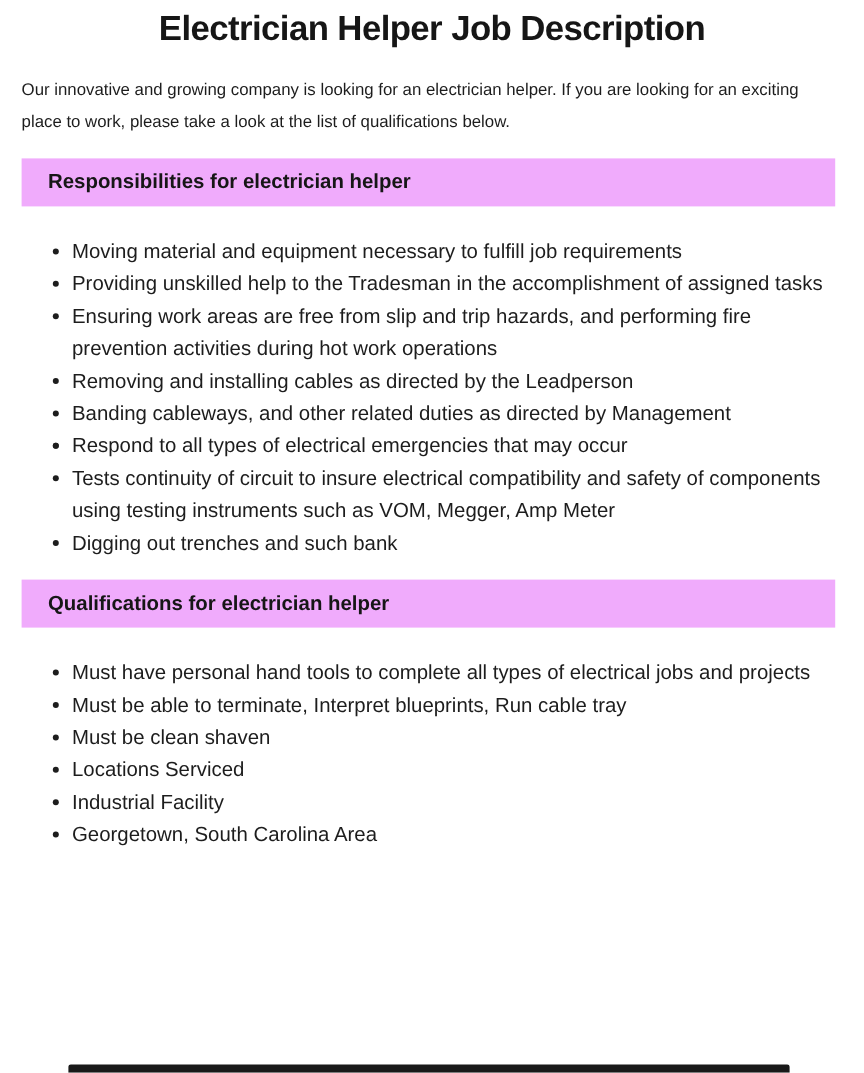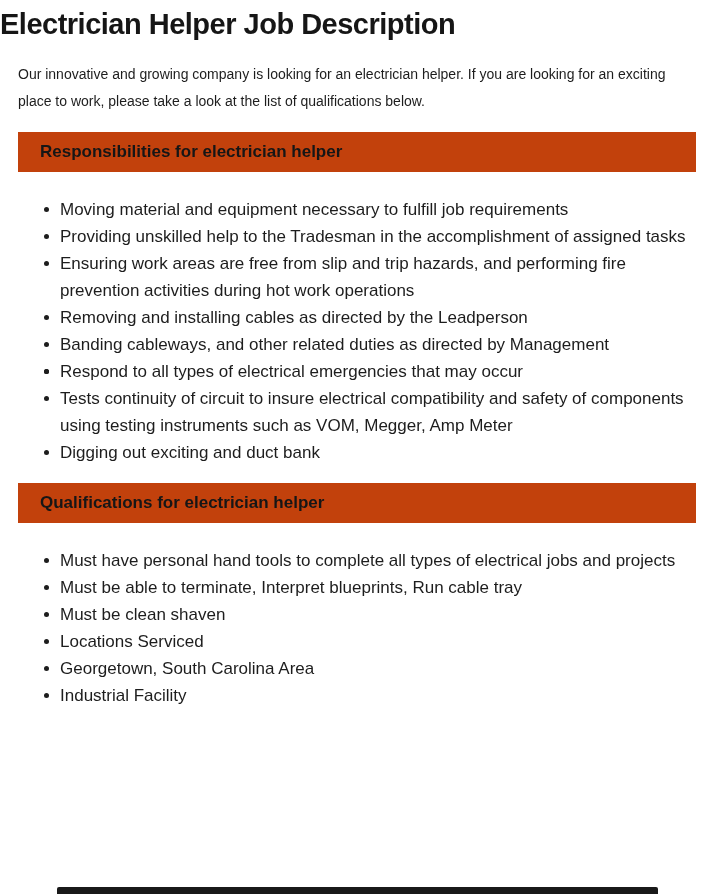--- a/index.html
+++ b/index.html
@@ -16,32 +16,32 @@
   }
   .page {
     position: relative;
     width: 720px;
     height: 894px;
   }
   .title {
     font-size: 29px;
     font-weight: 800;
     letter-spacing: -0.5px;
-    text-align: left;
+    text-align: center;
     margin: 0;
     padding-top: 8px;
     color: #161616;
   }
   .intro {
     font-size: 14px;
     line-height: 27px;
     margin: 20px 24px 0 18px;
   }
   .section-bar {
-    background: #c2410c;
+    background: #f0abfc;
     margin: 17px 24px 0 18px;
     padding: 10px 10px 10px 22px;
     font-size: 17px;
     font-weight: bold;
     line-height: 20px;
     color: #161616;
   }
   ul.bullet-list {
     list-style: none;
     margin: 24px 25px 0 0;
@@ -84,29 +84,29 @@
 
   <ul class="bullet-list">
     <li><span class="dot"></span><span>Moving material and equipment necessary to fulfill job requirements</span></li>
     <li><span class="dot"></span><span>Providing unskilled help to the Tradesman in the accomplishment of assigned tasks</span></li>
     <li><span class="dot"></span><span>Ensuring work areas are free from slip and trip hazards, and performing fire prevention activities during hot work operations</span></li>
     <li><span class="dot"></span><span>Removing and installing cables as directed by the Leadperson</span></li>
     <li><span class="dot"></span><span>Banding cableways, and other related duties as directed by Management</span></li>
     <li><span class="dot"></span></li>
     <li><span class="dot"></span><span>Respond to all types of electrical emergencies that may occur</span></li>
     <li><span class="dot"></span><span>Tests continuity of circuit to insure electrical compatibility and safety of components using testing instruments such as VOM, Megger, Amp Meter</span></li>
-    <li><span class="dot"></span><span>Digging out exciting and duct bank</span></li>
+    <li><span class="dot"></span><span>Digging out trenches and such bank</span></li>
   </ul>
 
   <div class="section-bar">Qualifications for electrician helper</div>
 
   <ul class="bullet-list">
     <li><span class="dot"></span><span>Must have personal hand tools to complete all types of electrical jobs and projects</span></li>
     <li><span class="dot"></span><span>Must be able to terminate, Interpret blueprints, Run cable tray</span></li>
     <li><span class="dot"></span><span>Must be clean shaven</span></li>
     <li><span class="dot"></span><span>Locations Serviced</span></li>
+    <li><span class="dot"></span><span>Industrial Facility</span></li>
     <li><span class="dot"></span><span>Georgetown, South Carolina Area</span></li>
-    <li><span class="dot"></span><span>Industrial Facility</span></li>
   </ul>
 
   <div class="footer-bar"></div>
 
 </div>
 
 </body></html>

